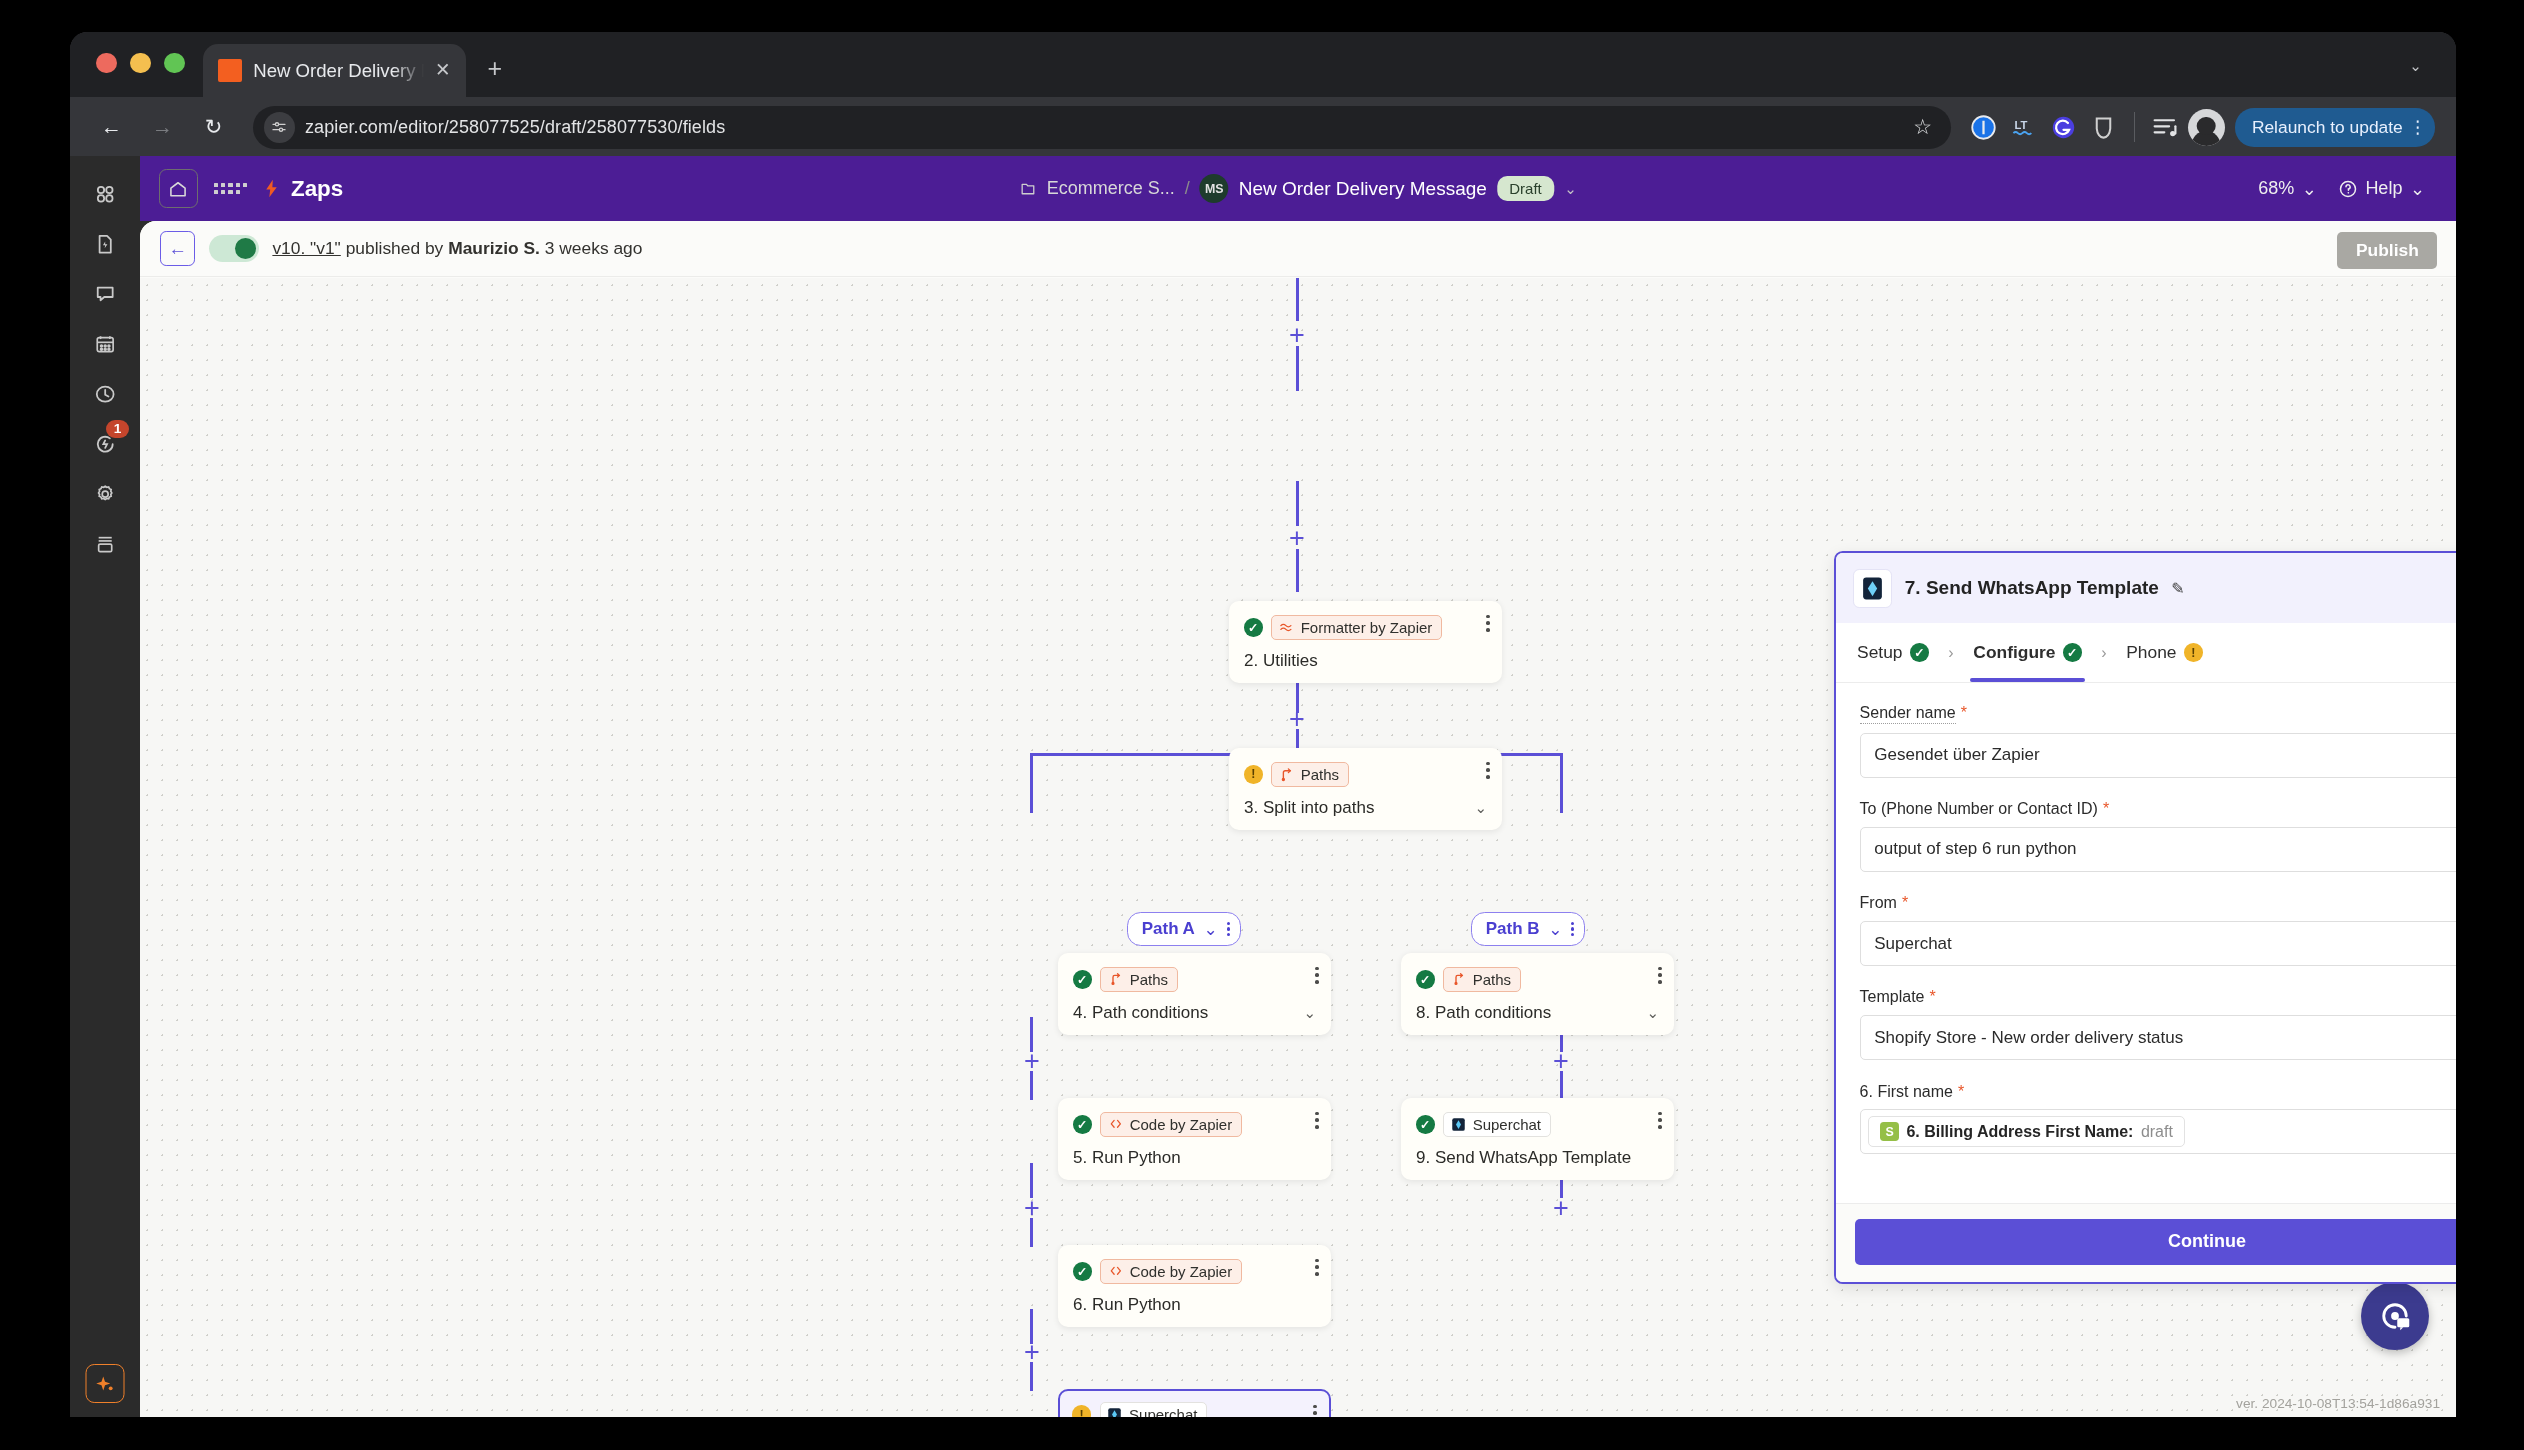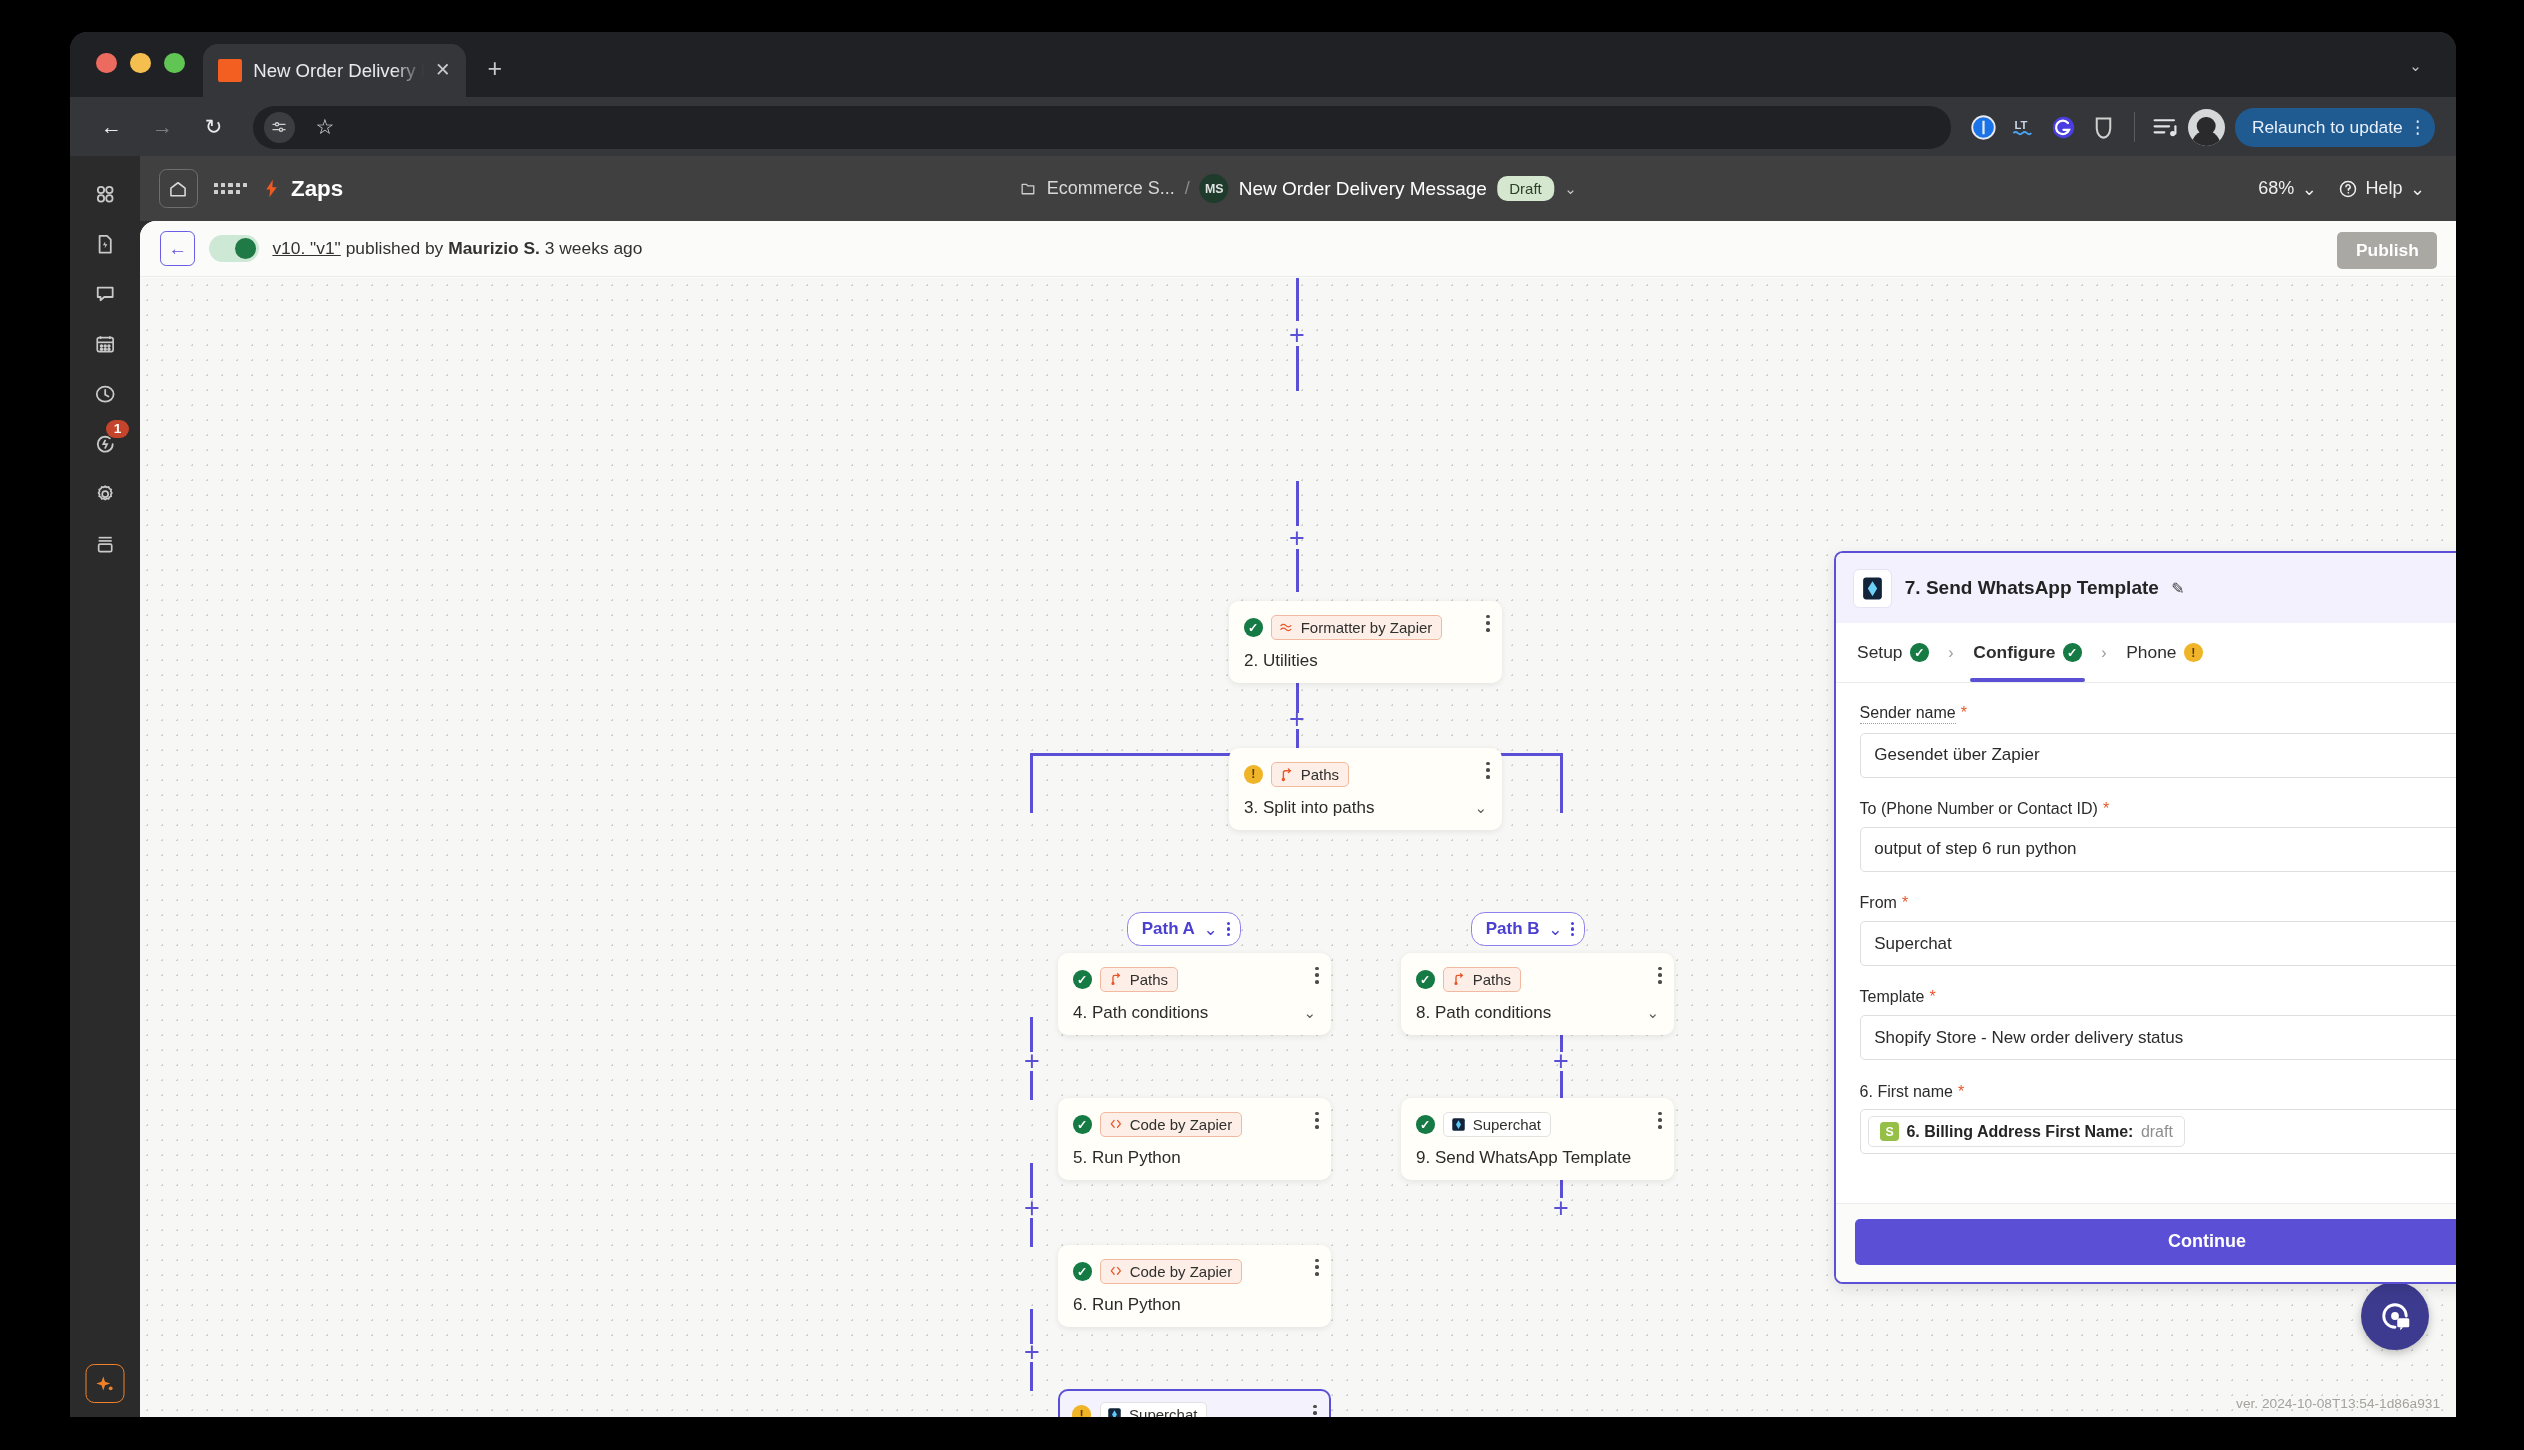--- a/index.html
+++ b/index.html
@@ -143,21 +143,21 @@
   #rail-ai-box {
     width: 39px; height: 39px; border-radius: 8.7px;
     border: 1.9px solid #f0802a;
     display: flex; align-items: center; justify-content: center;
   }
 
   
   #app-topbar {
     position: absolute; left: 70px; top: 0;
     width: calc(100% - 70px); height: 65px;
-    background: #404040;
+    background: #4c1d95;
     display: flex; align-items: center;
     padding: 0 27px 0 18.6px;
     color: #eaeaea;
   }
   #home-box {
     width: 39px; height: 39px; border: 1.2px solid #6e6e6e; border-radius: 7.5px;
     display: flex; align-items: center; justify-content: center; flex: none;
   }
   #grid-icon { width: 34px; margin-left: 16px; display: flex; flex-wrap: wrap; gap: 3.1px; flex: none; }
   .gd { width: 4.3px; height: 4.3px; background: #cfcfcf; border-radius: 0.6px; }
@@ -453,20 +453,21 @@
 
     <div id="omnibox">
       <span id="site-info-icon">
         <svg width="16" height="16" viewBox="0 0 24 24" fill="none" stroke="#cfcfcf" stroke-width="2" stroke-linecap="round">
           <line x1="3" y1="8" x2="21" y2="8"></line>
             <line x1="3" y1="16" x2="21" y2="16"></line>
           <circle cx="9" cy="8" r="2.4" fill="#35363a"></circle>
             <circle cx="15" cy="16" r="2.4" fill="#35363a"></circle>
         </svg>
       </span>
+      <span id="url-text">zapier.com/editor/258077525/draft/258077530/fields</span>
       <span id="bookmark-star">☆</span>
     </div>
 
     <span class="ext-icon">
       <svg width="27" height="27" viewBox="0 0 24 24">
           <circle cx="12" cy="12" r="10" fill="#1a73e8" stroke="#e8eaed" stroke-width="1.6"></circle>
           <rect x="11" y="6" width="2" height="12" fill="#e8eaed"></rect>
         </svg>
     </span>
     <span class="ext-icon">

